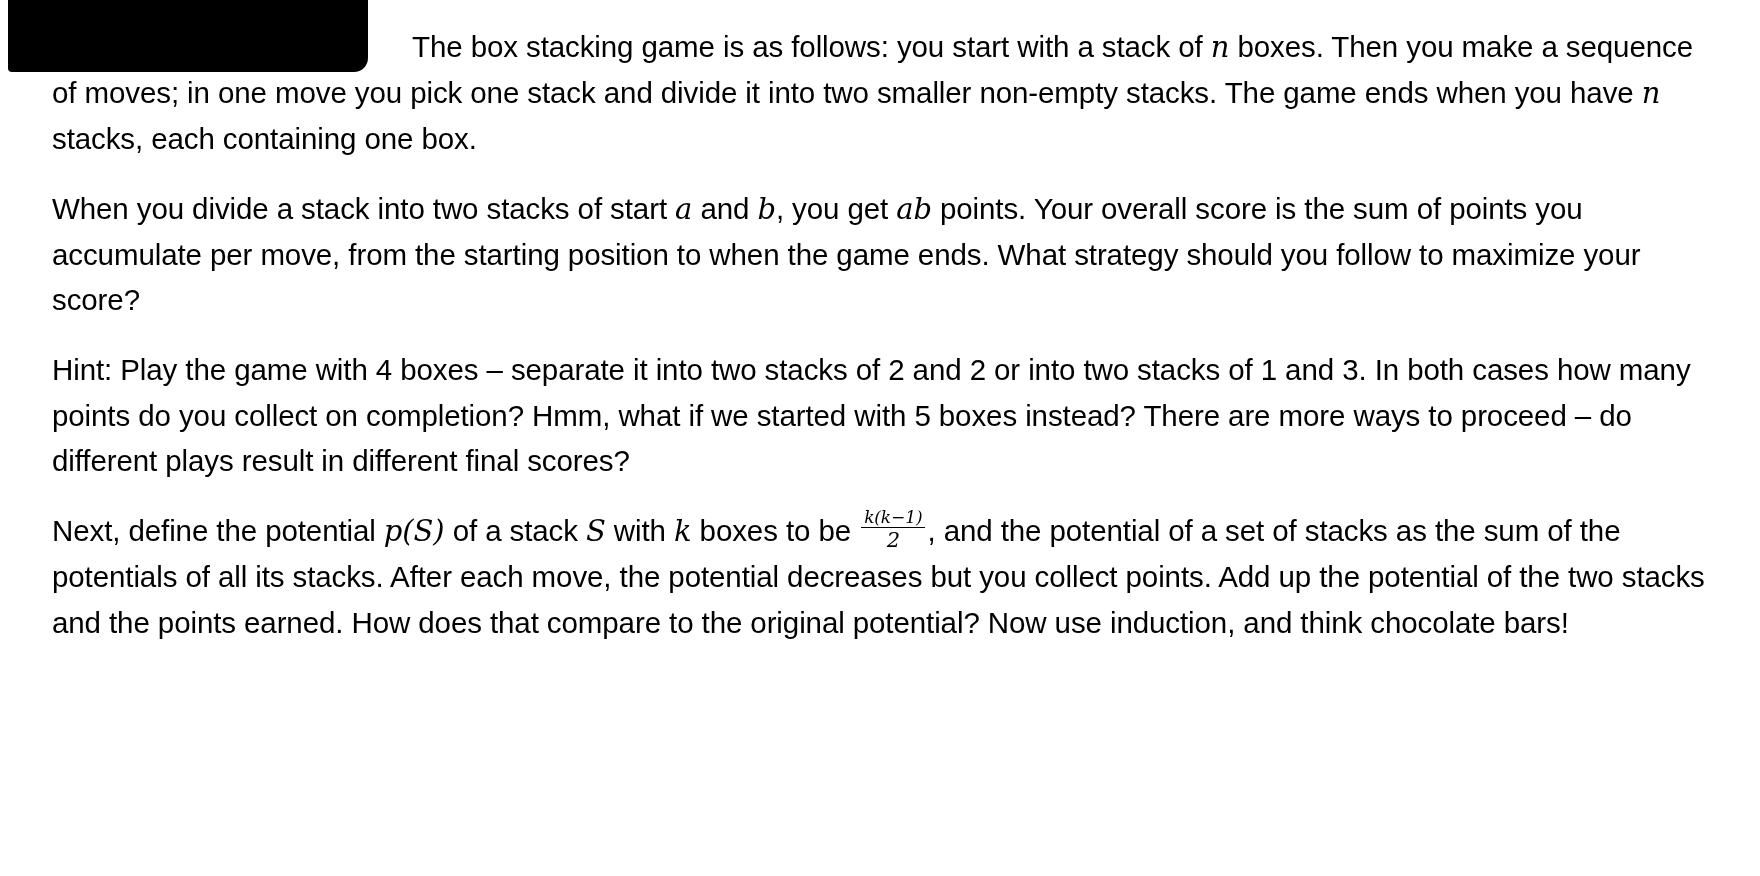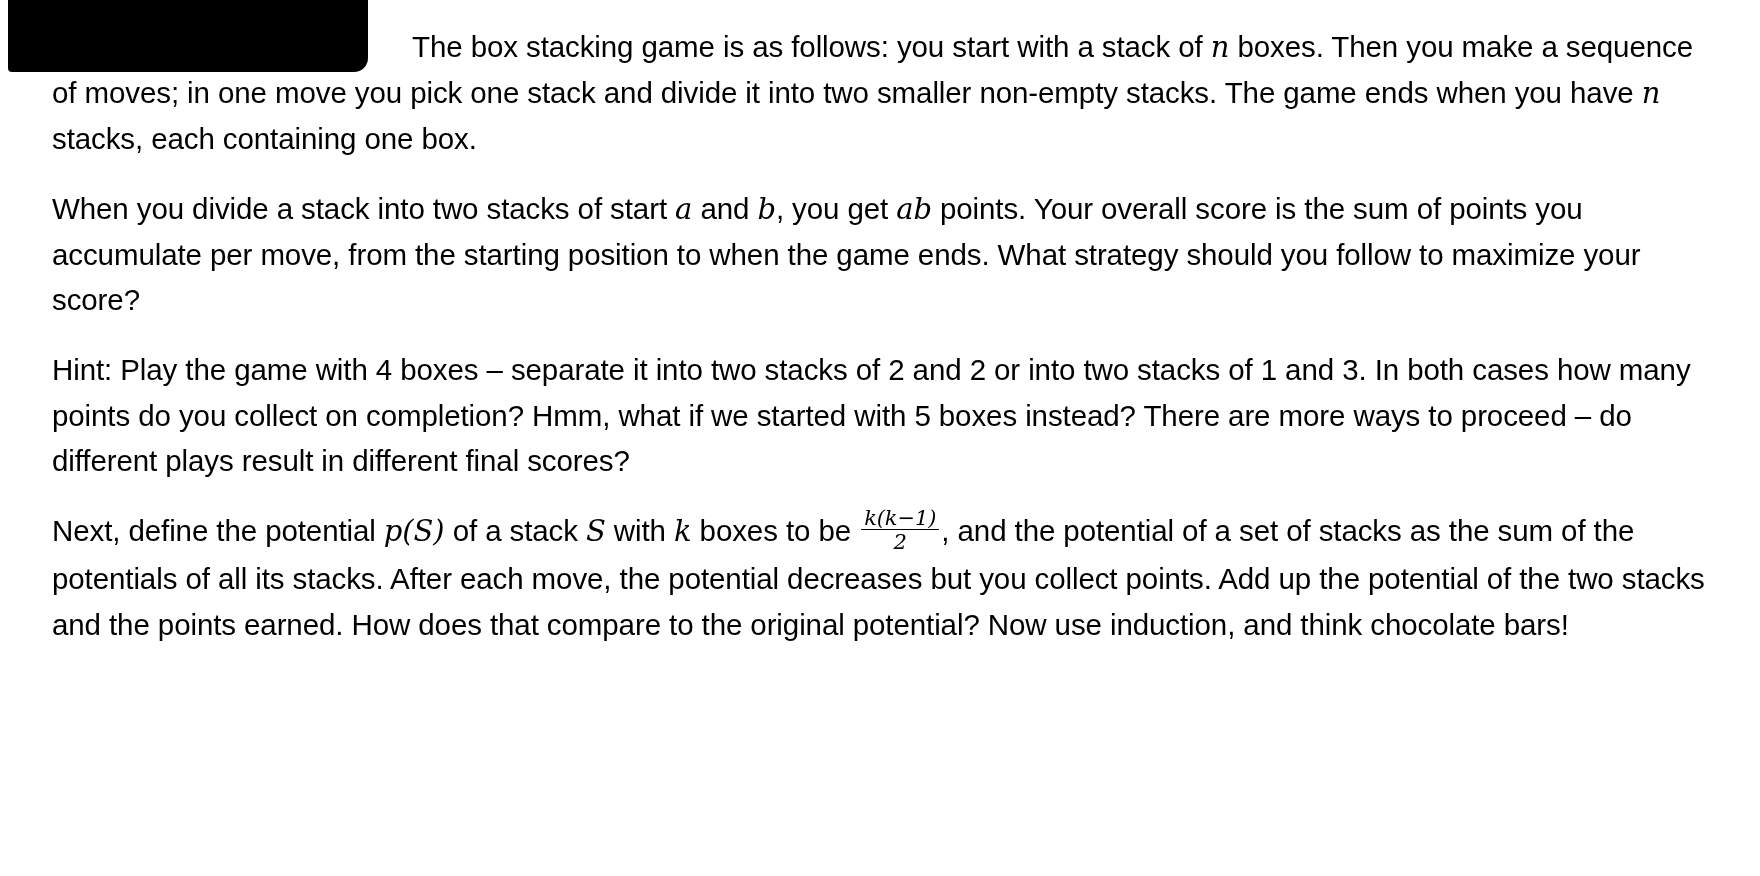--- a/index.html
+++ b/index.html
@@ -54,21 +54,21 @@
     text-align: center;
     font-family: "DejaVu Serif", serif;
     font-style: italic;
     line-height: 1.05;
     margin: 0 2px;
     position: relative;
     top: -3px;
   }
   .frac .num {
     display: block;
-    font-size: 21px;
+    font-size: 17px;
     padding: 0 3px;
   }
   .frac .den {
     display: block;
     font-size: 21px;
     border-top: 1.6px solid #000;
     padding: 1px 3px 0 3px;
   }
 </style>
 </head>

